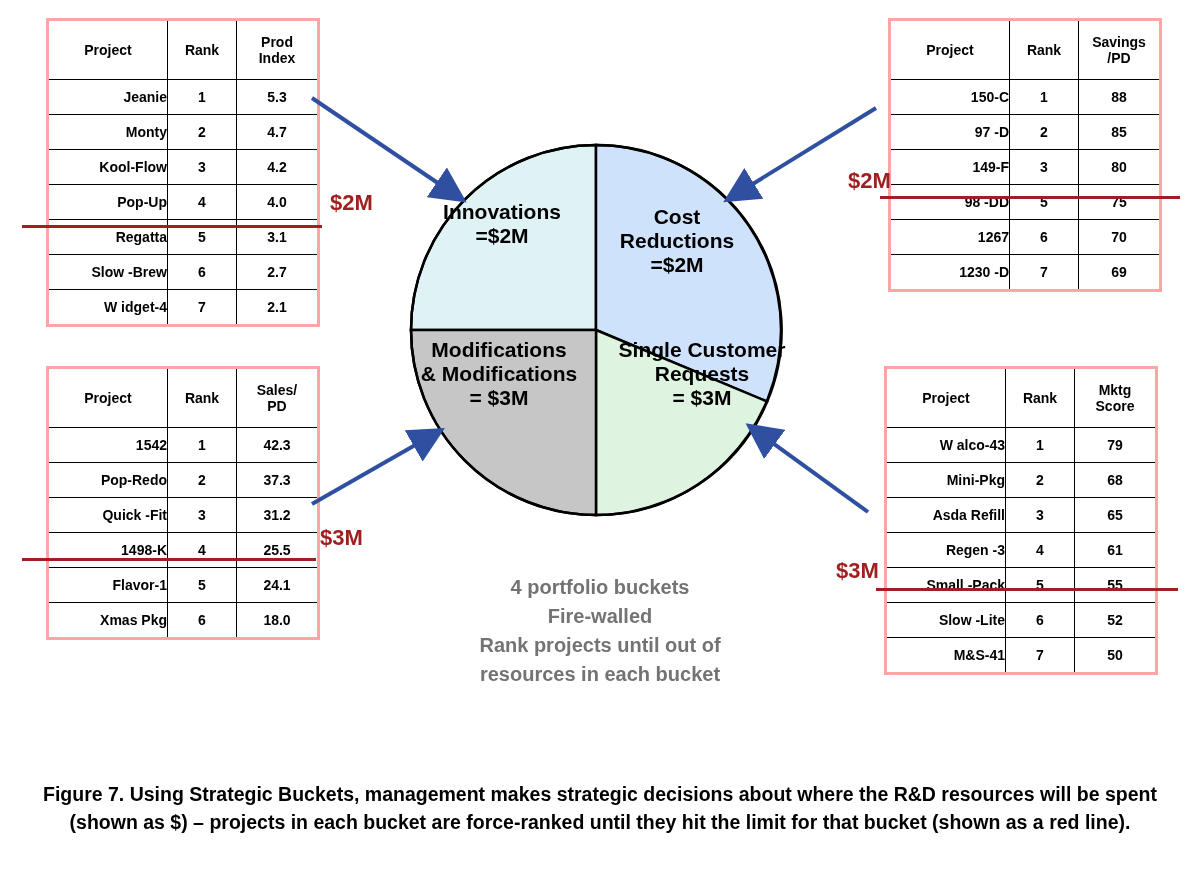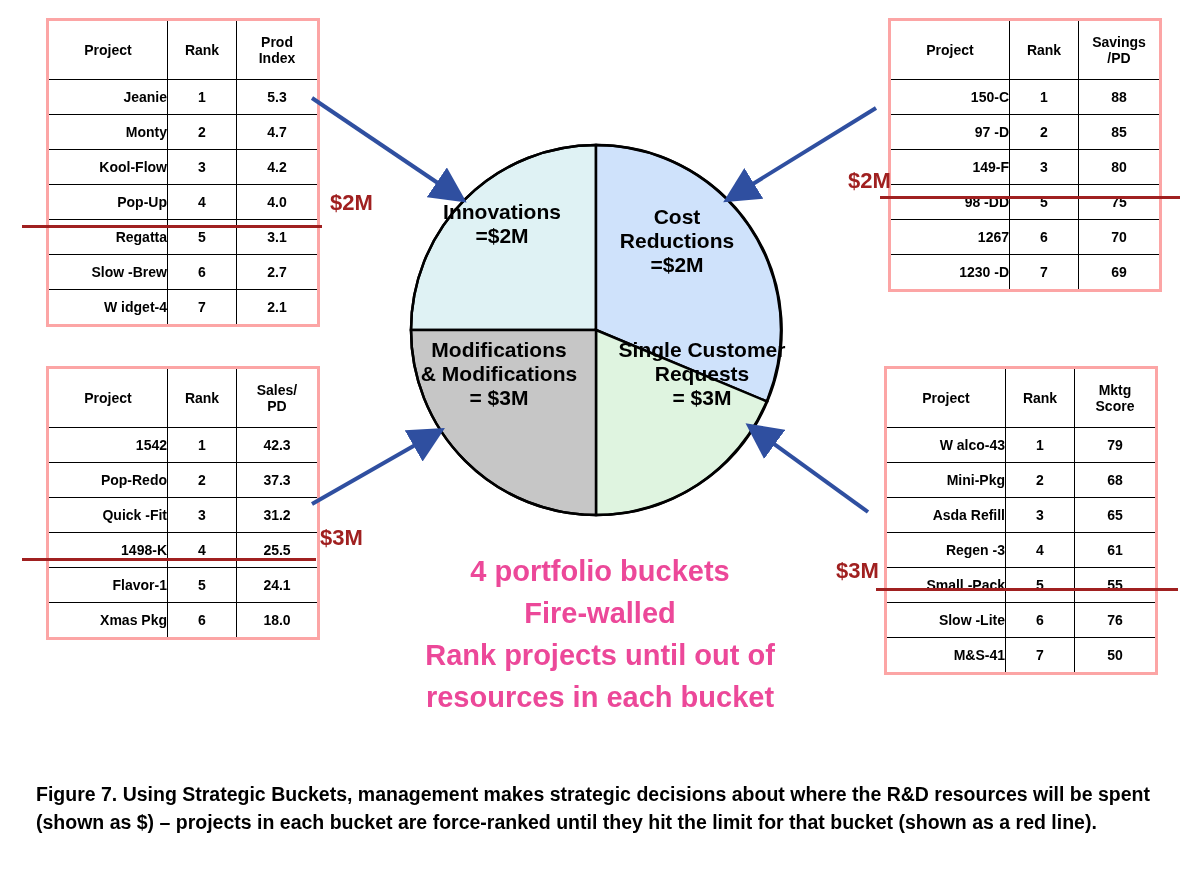--- a/index.html
+++ b/index.html
@@ -86,39 +86,40 @@
     position: absolute;
     left: 0; top: 0;
     width: 1200px; height: 879px;
     pointer-events: none;
   }
 
   
   #center-note {
     position: absolute;
     left: 400px;
-    top: 550px;
+    top: 573px;
     width: 400px;
     text-align: center;
-    color: #ec4899;
-    font-size: 29px;
+    color: #737373;
+    font-size: 20px;
     font-weight: bold;
     line-height: 1.45;
   }
 
   
   #caption {
     position: absolute;
     left: 36px;
     top: 780px;
     width: 1128px;
     font-size: 19.5px;
     font-weight: bold;
     line-height: 1.45;
     color: #000000;
+    text-align: center;
   }
 </style>
 </head>
 <body>
 
 <div id="page">
 
   <table class="ptable" style="left:46px; top:18px;">
     <thead>
       <tr>
@@ -298,21 +299,21 @@
         <td>61</td>
       </tr>
       <tr>
         <td class="proj">Small -Pack</td>
         <td>5</td>
         <td>55</td>
       </tr>
       <tr>
         <td class="proj">Slow -Lite</td>
         <td>6</td>
-        <td>76</td>
+        <td>52</td>
       </tr>
       <tr>
         <td class="proj">M&amp;S-41</td>
         <td>7</td>
         <td>50</td>
       </tr>
     </tbody>
   </table>
   <div class="redline" style="left:876px; top:588px; width:302px;"></div>
   <div class="redlabel" style="left:836px; top:558px;">$3M</div>

